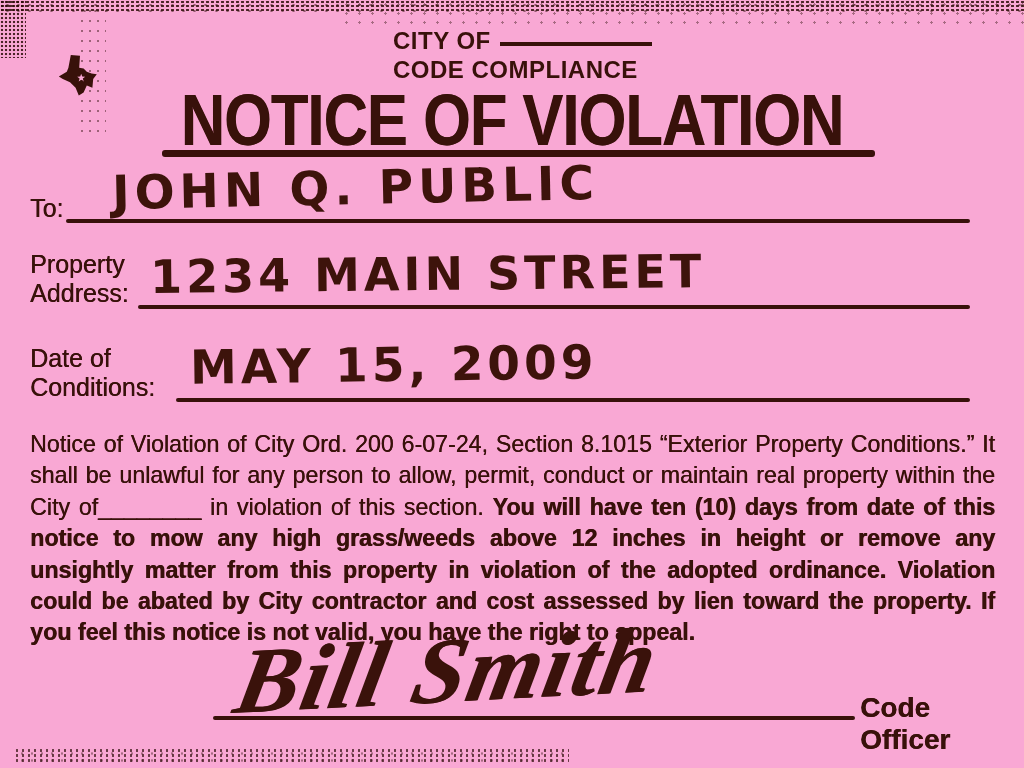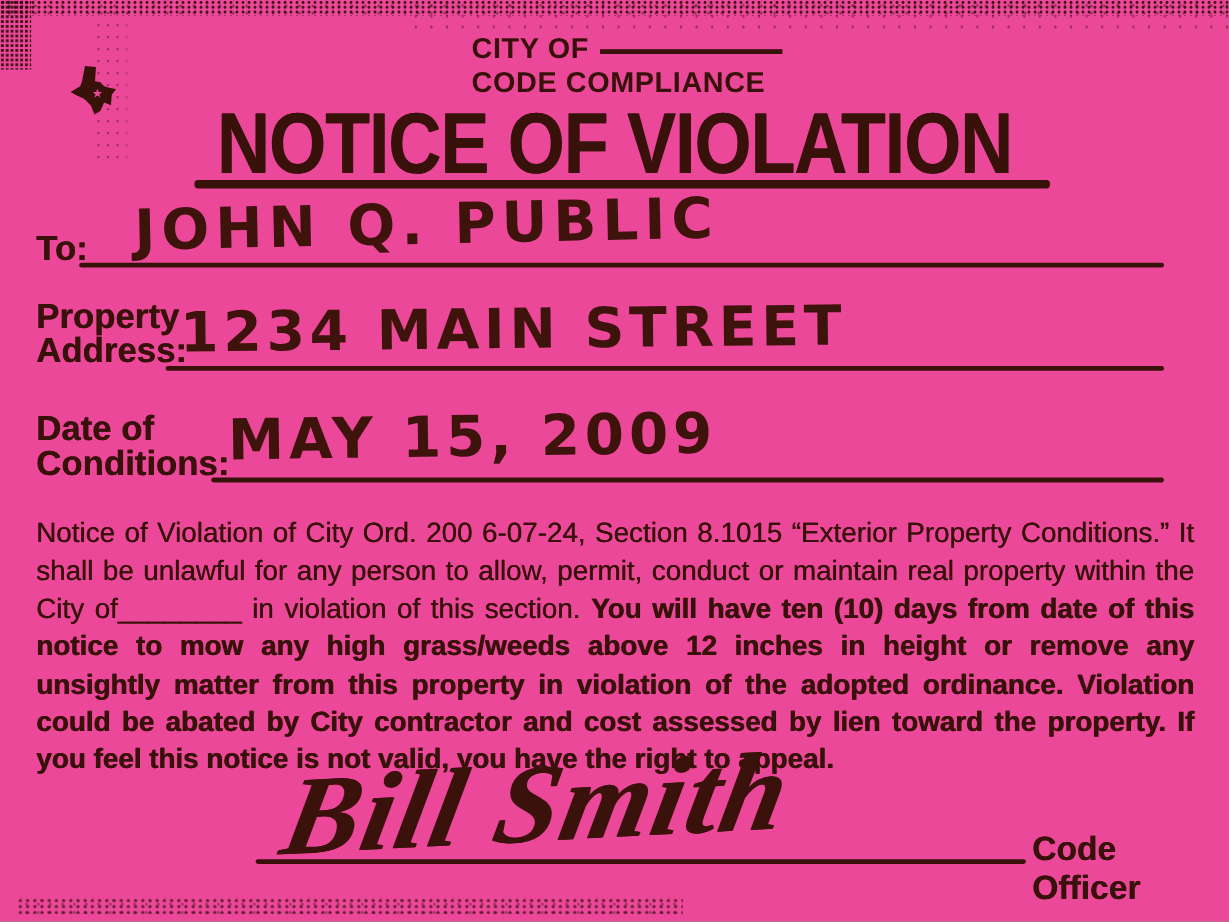--- a/index.html
+++ b/index.html
@@ -1,18 +1,18 @@
 <!DOCTYPE html>
 <html><head>
 <meta charset="utf-8">
 <style>
   html,body { margin:0; padding:0; background:#888; }
   .card {
     position:relative; width:1024px; height:768px; overflow:hidden;
-    background:#ec4899;
+    background:#f9a8d4;
     font-family:"Liberation Sans", sans-serif;
     color:#38110a;
   }
   .abs { position:absolute; }
 
   
   .hdr { left:393px; top:26px; font-weight:700; font-size:24px; line-height:29px; letter-spacing:.5px; }
   .hdr-line1 { white-space:nowrap; }
   .hdr-blank { display:inline-block; width:152px; height:4px; background:#38110a; vertical-align:3px; margin-left:9px; }
 
@@ -23,21 +23,21 @@
   .title {
     left:0; top:84px; width:1024px; text-align:center;
     font-size:72px; font-weight:700; line-height:1.0; letter-spacing:-1px;
     transform:scaleX(.85); transform-origin:center;
     text-shadow:.6px 0 0 currentColor;
     white-space:nowrap;
   }
   .title-line { left:162px; top:150px; width:713px; height:7px; background:#38110a; border-radius:3px; }
 
   
-  .flabel { font-weight:700; font-size:29px; line-height:29px; text-shadow:.4px 0 0 currentColor; }
+  .flabel { font-weight:400; font-size:25px; line-height:29px; text-shadow:.4px 0 0 currentColor; }
   .fline  { height:4px; background:#38110a; border-radius:2px; }
 
   
   .hand {
     font-family:"DejaVu Sans", sans-serif; font-weight:700;
     color:#3d130b; white-space:nowrap; line-height:1;
   }
   .to-hand   { left:112px; top:164px; font-size:47px; letter-spacing:5px; transform:rotate(-1.2deg); }
   .addr-hand { left:150px; top:251px; font-size:46px; letter-spacing:4px; transform:rotate(-.6deg); }
   .date-hand { left:190px; top:341px; font-size:47px; letter-spacing:4px; transform:rotate(-.8deg); }

